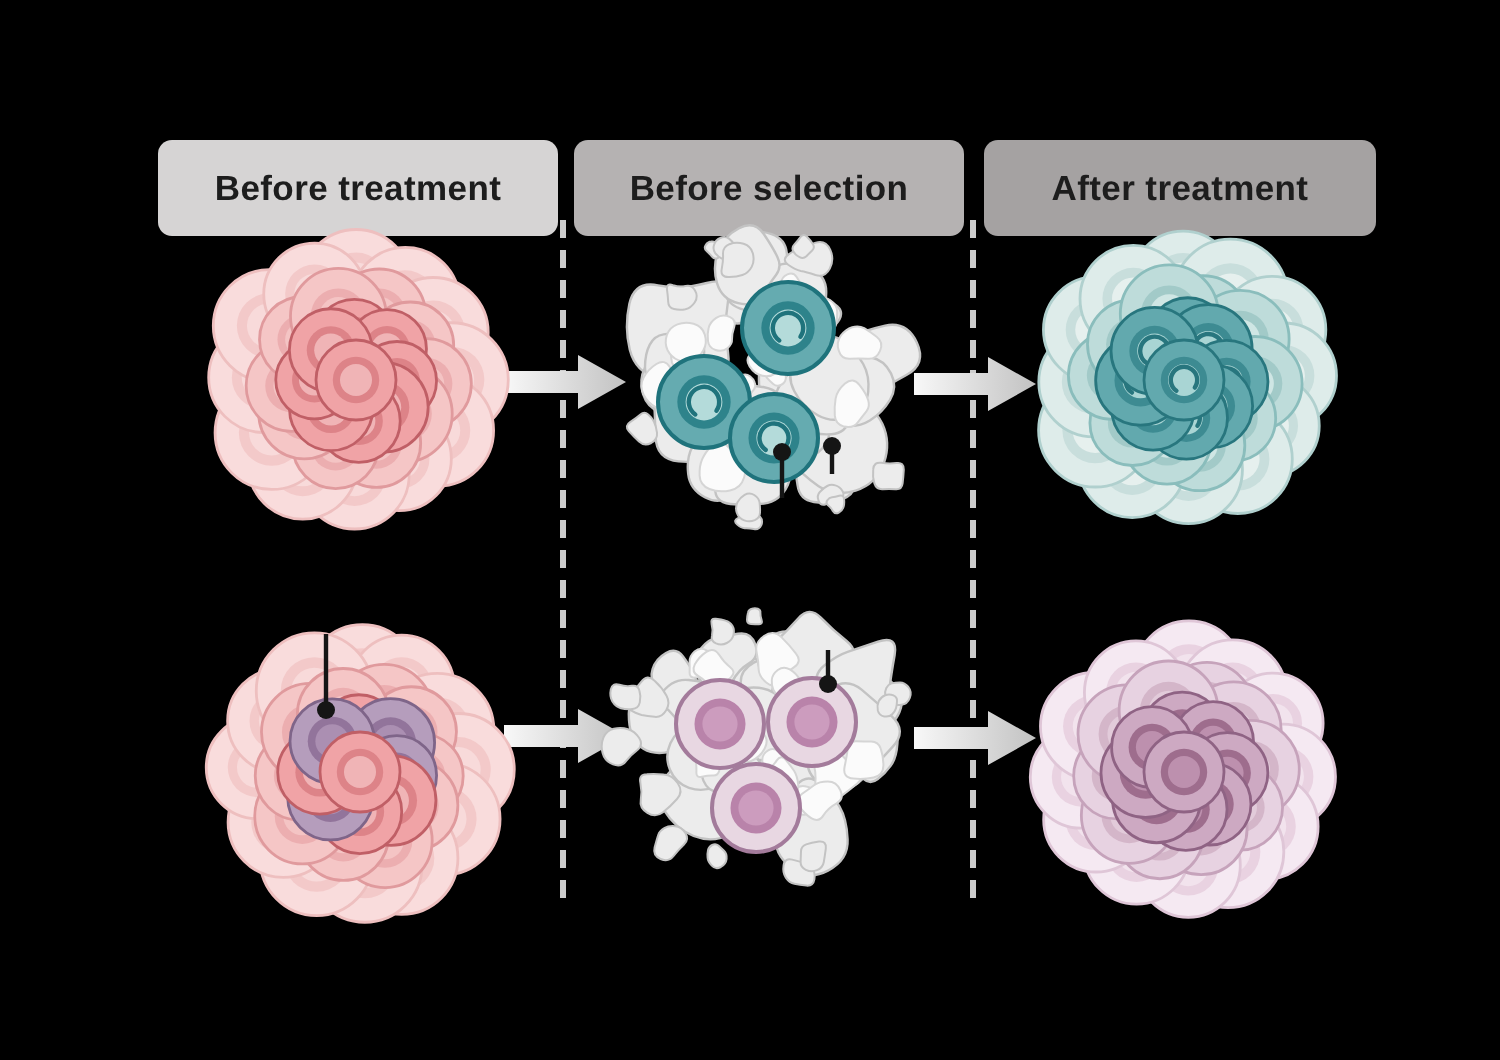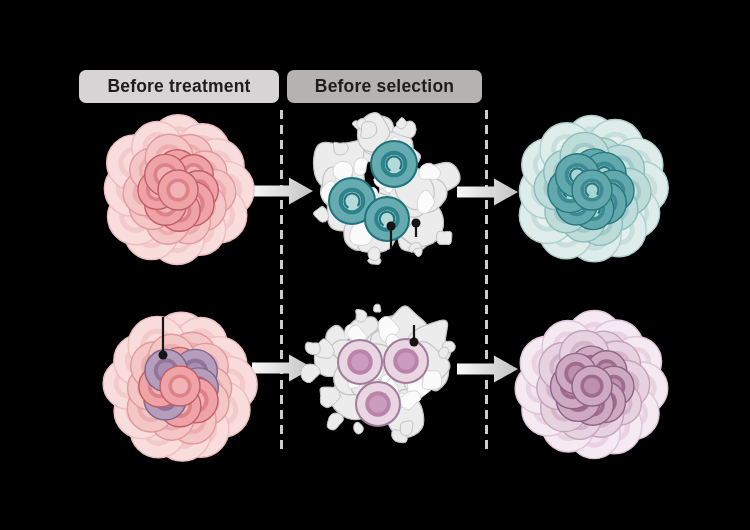--- a/index.html
+++ b/index.html
@@ -1,35 +1,36 @@
 <!DOCTYPE html>
 <html><head>
 <meta charset="utf-8">
 <style>
   html,body{margin:0;padding:0;background:#000;}
   .stage{
     position:relative;width:750px;height:530px;background:#000;
     overflow:hidden;font-family:"Liberation Sans",sans-serif;
   }
   .pill{
-    position:absolute;top:70px;height:33px;border-radius:7px;
+    position:absolute;top:70px;height:48px;border-radius:7px;
     display:flex;align-items:center;justify-content:center;
     font-weight:700;font-size:17.5px;letter-spacing:.2px;color:#1d1d1d;
   }
   #pill-0{left:79px;width:200px}
   #pill-1{left:287px;width:195px}
   #pill-2{left:492px;width:196px}
   #art{position:absolute;left:0;top:0}
 </style>
 </head>
 <body>
 
 <div class="stage">
   <div class="pill" id="pill-0" style="background: rgb(214, 212, 212); color: rgb(29, 29, 29);">Before treatment</div>
   <div class="pill" id="pill-1" style="background: rgb(181, 178, 178); color: rgb(29, 29, 29);">Before selection</div>
+  <div class="pill" id="pill-2" style="background: rgb(165, 162, 162); color: rgb(29, 29, 29);">After treatment</div>
 
   <svg id="art" width="750" height="530" viewBox="0 0 750 530">
       <defs>
         <linearGradient id="arrowGrad" x1="0" y1="0" x2="1" y2="0">
           <stop offset="0%" stop-color="#f8f8f8"></stop>
           <stop offset="100%" stop-color="#c2c2c2"></stop>
         </linearGradient>
       </defs>
       <line x1="281.5" y1="110" x2="281.5" y2="452" stroke="#cdcdcd" stroke-width="3" stroke-dasharray="9 6"></line>
       <line x1="486.5" y1="110" x2="486.5" y2="452" stroke="#cdcdcd" stroke-width="3" stroke-dasharray="9 6"></line>

